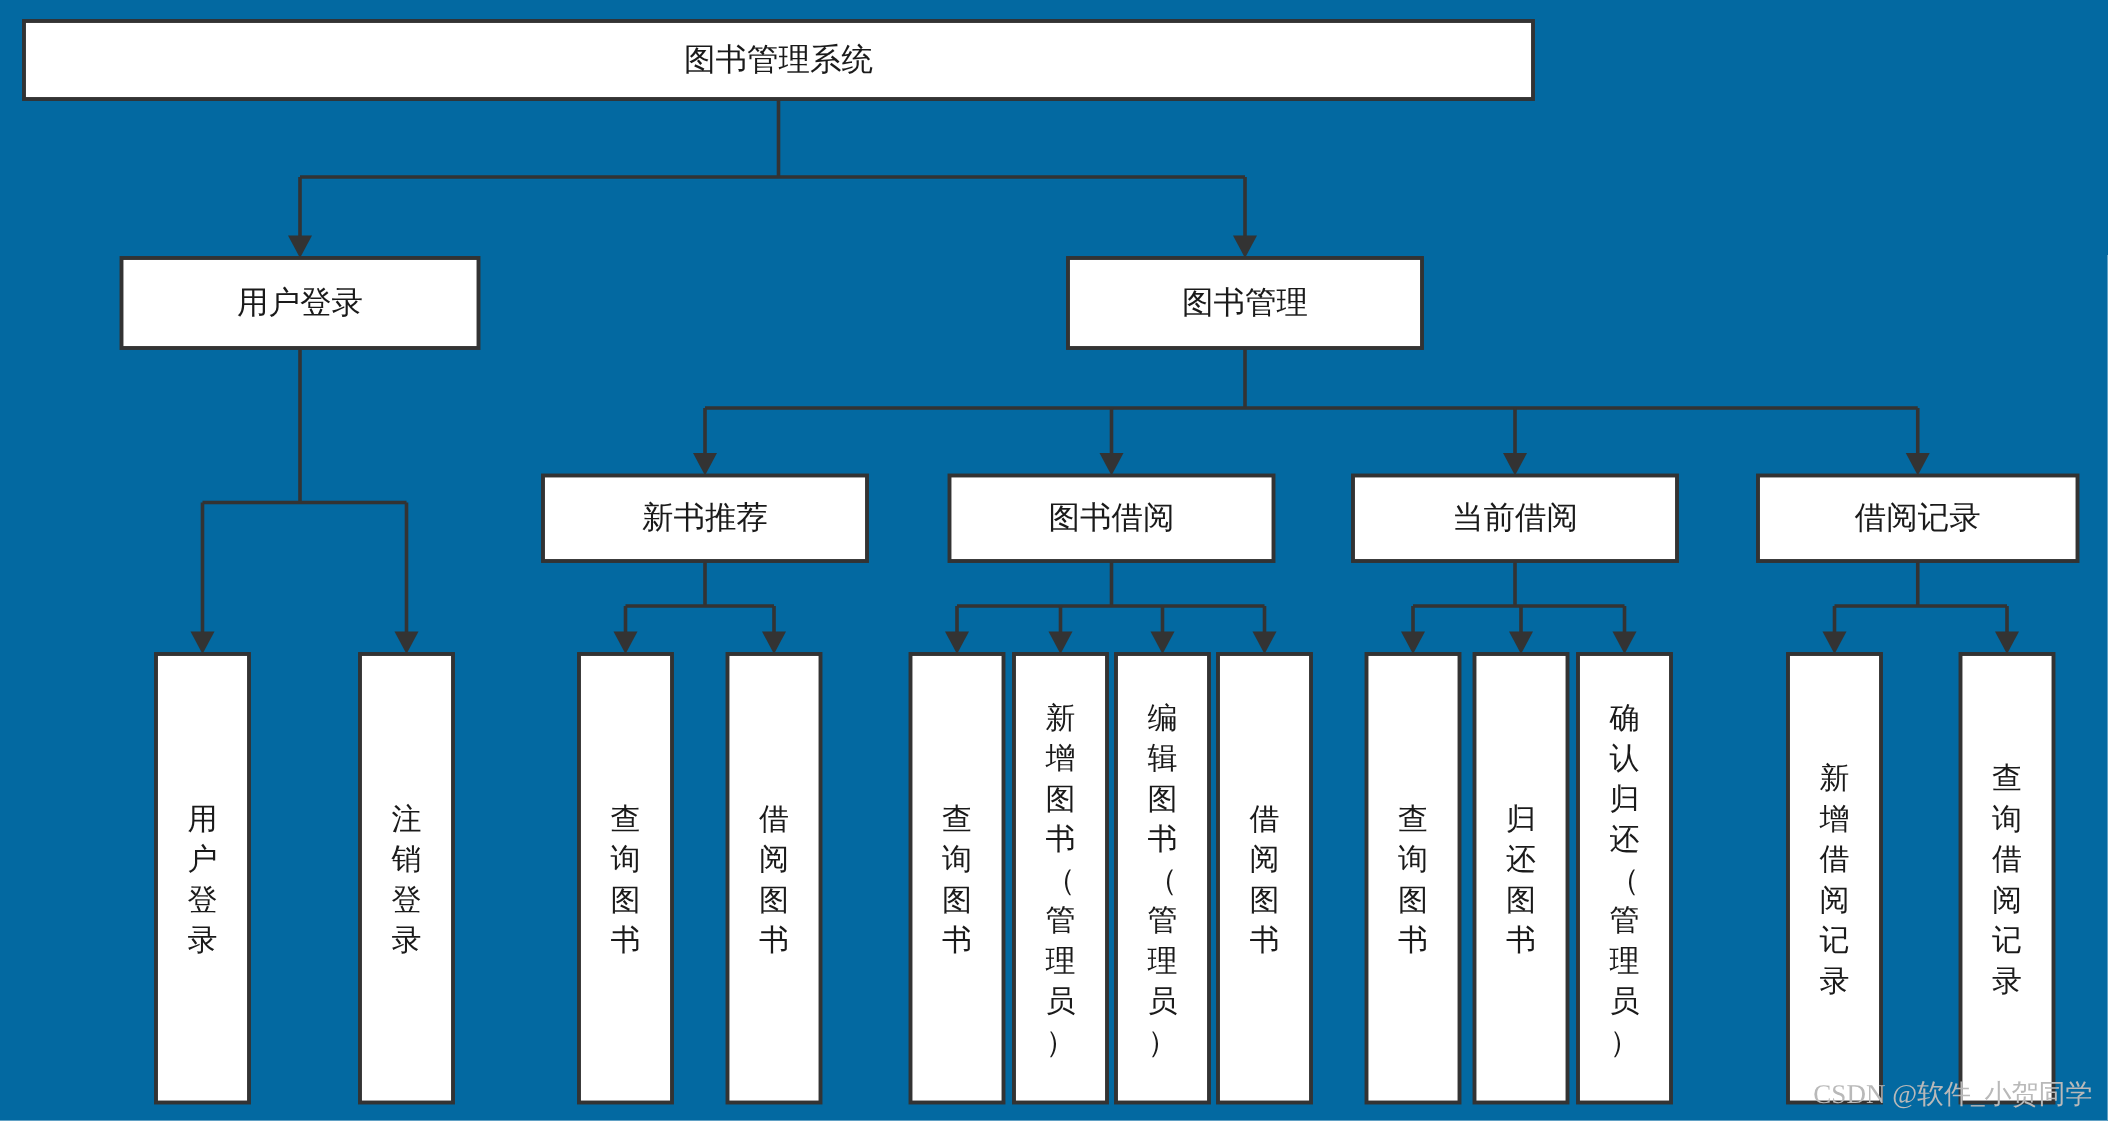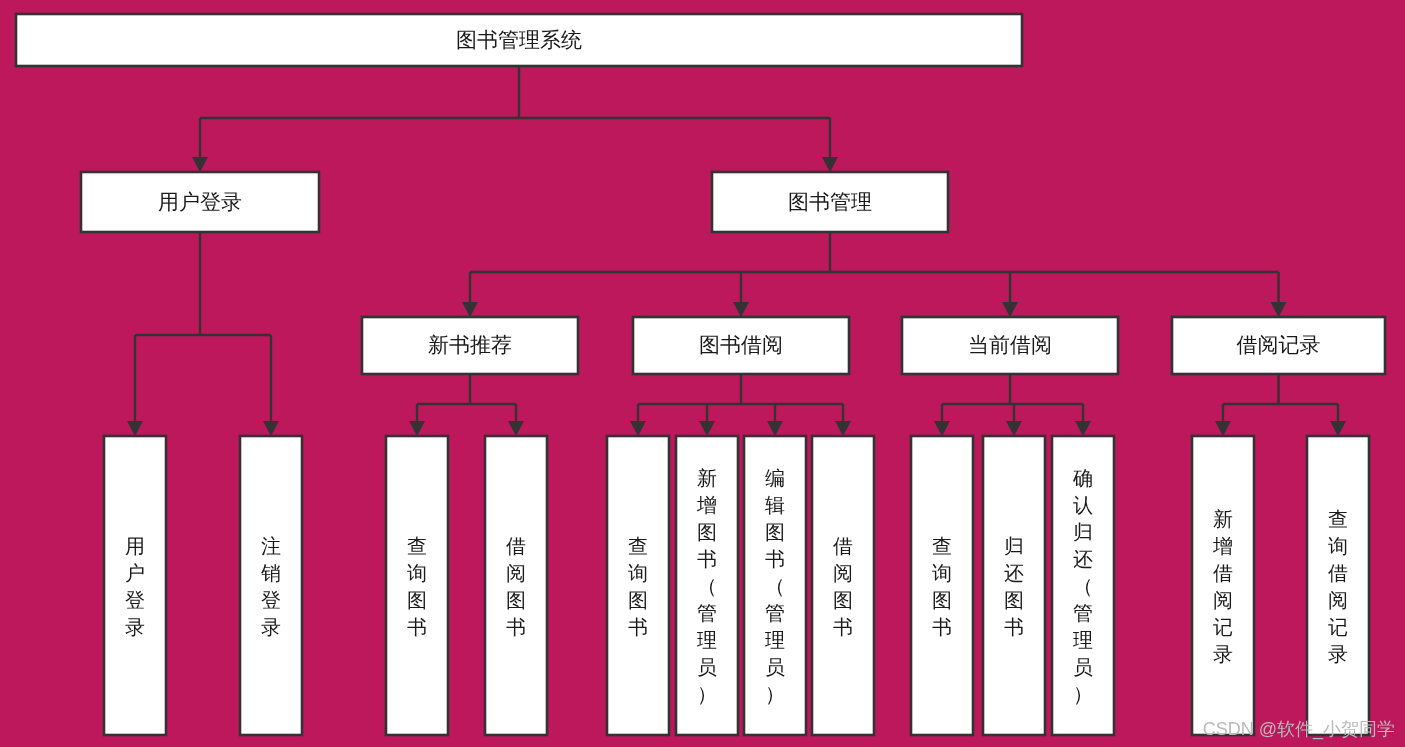--- a/index.html
+++ b/index.html
@@ -11,21 +11,21 @@
   body {
     width: 1405px;
     height: 747px;
     font-family: "Liberation Sans", "DejaVu Sans", sans-serif;
     overflow: hidden;
   }
   #diagram-root {
     position: relative;
     width: 1405px;
     height: 747px;
-    background: #be185d;
+    background: #0369a1;
   }
   svg#tree-svg {
     position: absolute;
     left: 0;
     top: 0;
     width: 1405px;
     height: 747px;
     display: block;
   }
   .node-box {
@@ -52,21 +52,21 @@
     fill: none;
     stroke-linecap: butt;
   }
   .arrow-head {
     fill: #333333;
   }
   .watermark {
     position: absolute;
     right: 10px;
     bottom: 6px;
-    font-family: Liberation Sans, sans-serif;
+    font-family: Liberation Serif, serif;
     font-size: 18px;
     color: #b9b9b9;
     white-space: nowrap;
     user-select: none;
   }
 </style>
 </head>
 <body>
 
 <div id="diagram-root">

